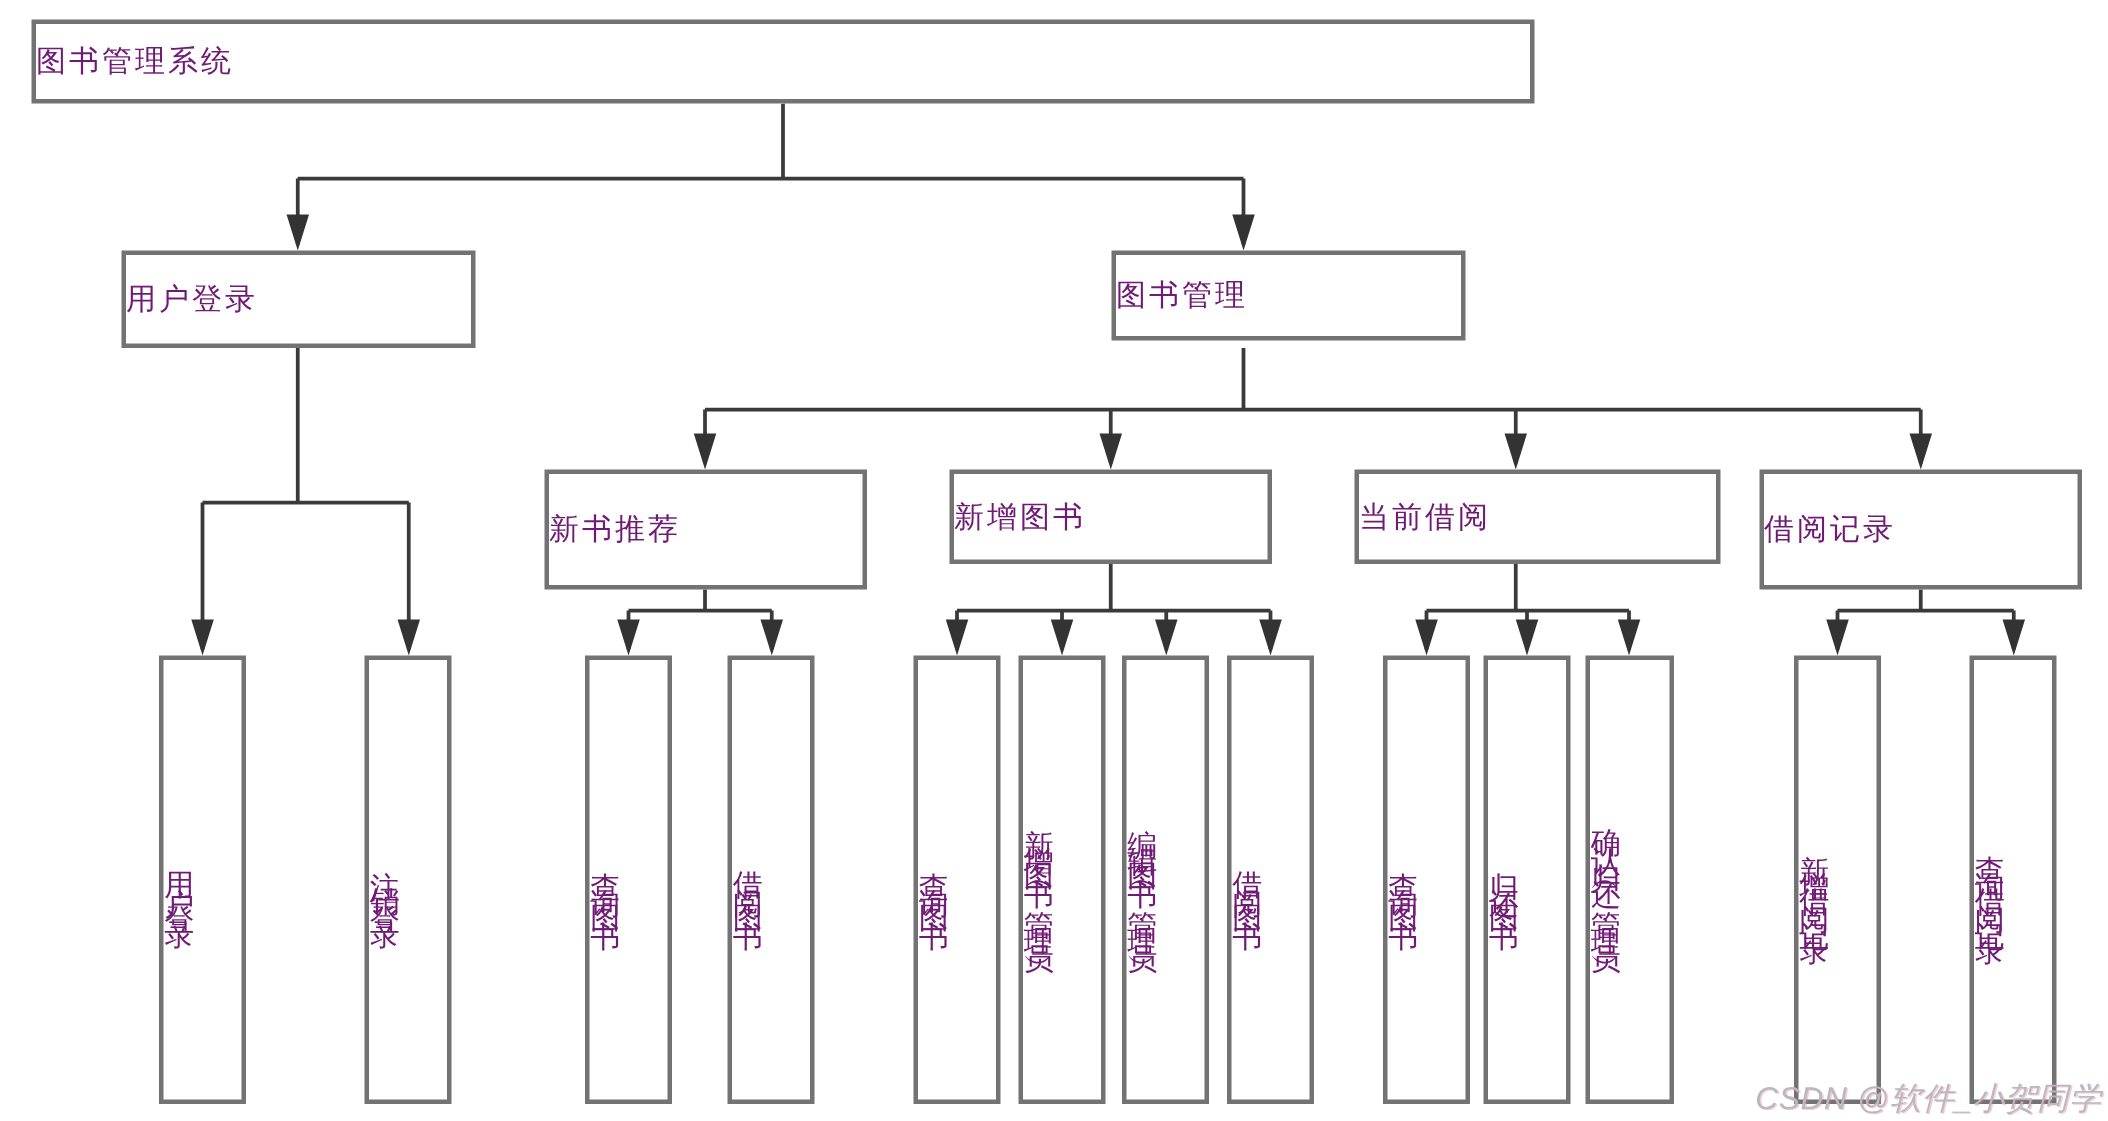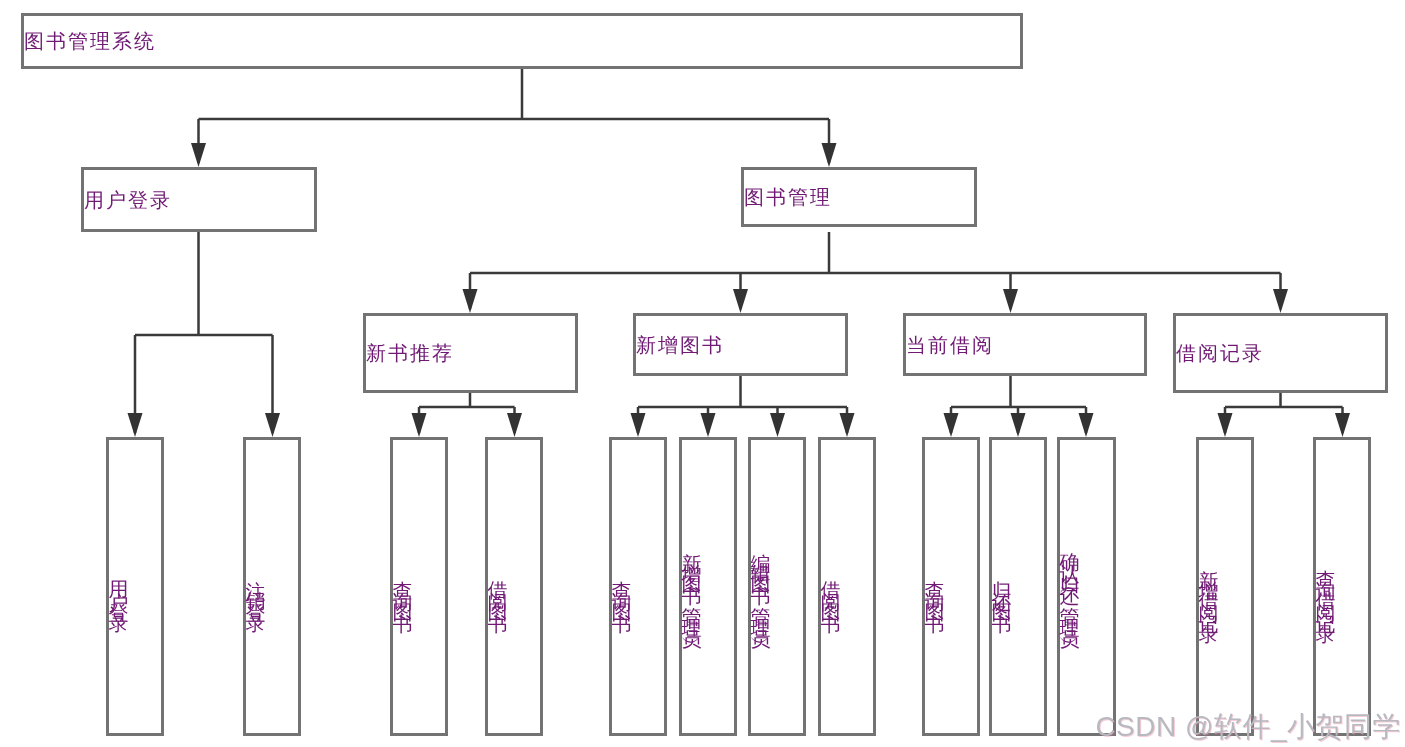--- a/index.html
+++ b/index.html
@@ -13,23 +13,24 @@
     border:3px solid #737373;display:flex;align-items:center;
     z-index:2;color:#701a75;
   }
   .node .lbl{font-size:20px;letter-spacing:2px;line-height:1;white-space:nowrap;}
   .leaf .lbl{
     writing-mode:vertical-rl;text-orientation:mixed;
     font-size:20px;letter-spacing:11px;line-height:1;white-space:nowrap;
   }
   .watermark{
     position:absolute;right:4px;bottom:1px;z-index:6;
-    font-size:28px;letter-spacing:0.5px;color:#b7b9c0;
+    font-size:21px;letter-spacing:0.5px;color:#b7b9c0;
     text-shadow:1px 1px 0 rgba(235,110,140,0.35);
     white-space:nowrap;
+    font-style:italic;
   }
 </style>
 </head>
 <body>
 
 <div class="canvas">
 
   <svg class="wires" viewBox="0 0 1405 747" fill="none" stroke="#3a3a3a" stroke-width="2.5">
 
     <g>

